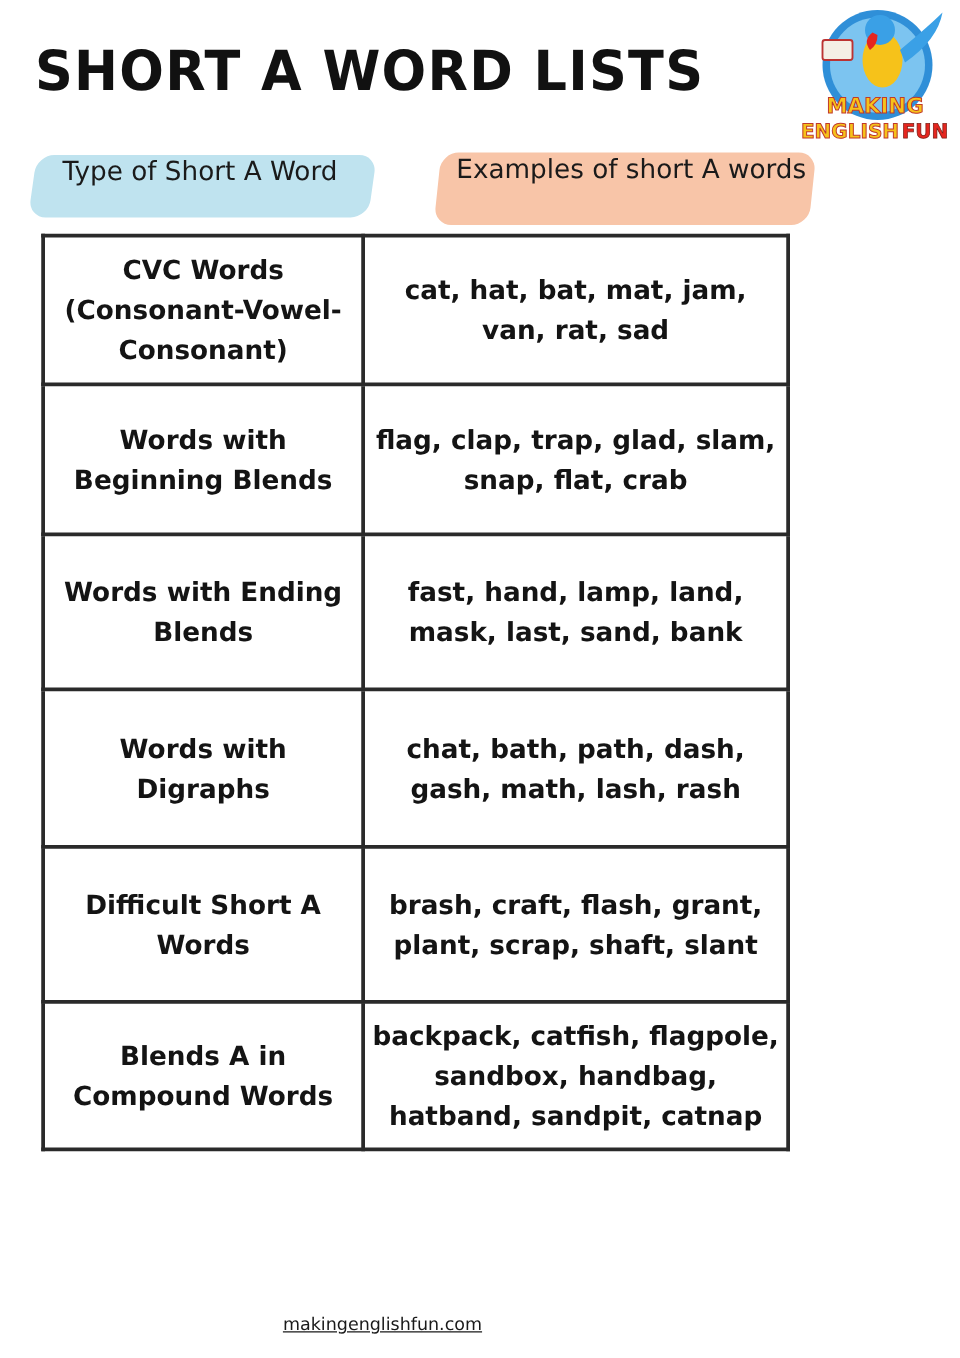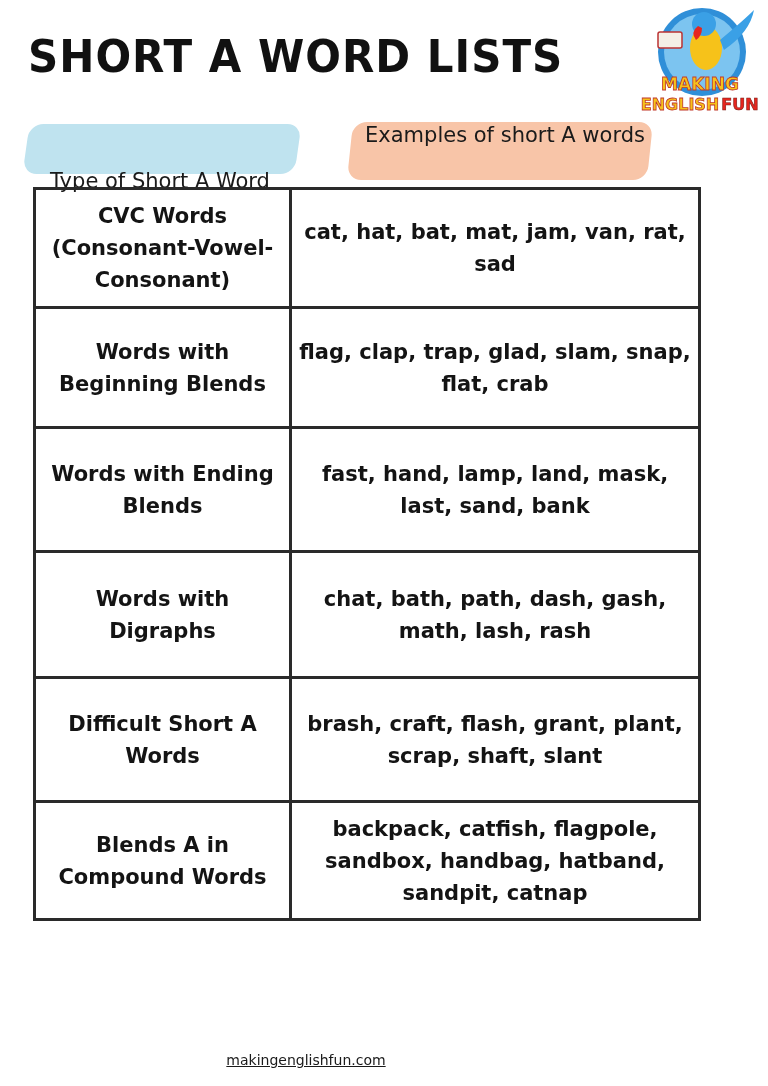--- a/index.html
+++ b/index.html
@@ -3,23 +3,23 @@
   <meta charset="utf-8">
   <style>
     html, body { margin: 0; padding: 0; background: #ffffff; }
     body { width: 768px; height: 1086px; position: relative; overflow: hidden; font-family: "DejaVu Sans", sans-serif; color: #1a1a1a; }
     .title { position: absolute; left: 28px; top: 32px; font-family: "DejaVu Sans", sans-serif; font-weight: 900; font-size: 42px; letter-spacing: 1px; transform: scaleY(1.05); color: #111; text-transform: uppercase; }
     .logo { position: absolute; left: 636px; top: 4px; width: 128px; height: 112px; }
     .hdr { position: absolute; text-align: center; font-family: "DejaVu Sans", sans-serif; font-size: 21px; line-height: 30px; color: #1a1a1a; }
     .hdr-bg { position: absolute; border-radius: 14px; }
     .hdr-left-bg { left: 26px; top: 124px; width: 272px; height: 50px; background: #bfe3ef; transform: skewX(-8deg); }
     .hdr-right-bg { left: 350px; top: 122px; width: 300px; height: 58px; background: #f8c5a8; transform: skewX(-6deg); }
-    .hdr-left { left: 30px; top: 122px; width: 260px; margin-top: 44px; }
+    .hdr-left { left: 30px; top: 122px; width: 260px; }
     .hdr-right { left: 360px; top: 120px; width: 290px; }
-    table.wl { position: absolute; left: 33px; top: 187px; width: 668px; border-collapse: collapse; table-layout: fixed; }
+    table.wl { position: absolute; left: 33px; top: 187px; width: 599px; border-collapse: collapse; table-layout: fixed; }
     table.wl td { border: 3.5px solid #2a2a2a; text-align: center; vertical-align: middle; font-weight: bold; font-size: 21px; line-height: 32px; padding: 0 4px; color: #141414; }
     table.wl td.type { width: 245px; }
     .footer { position: absolute; left: 0; width: 612px; top: 1052px; text-align: center; font-size: 14px; text-decoration: underline; color: #1a1a1a; }
   </style>
 </head>
 <body>
 
 <div class="title">SHORT A WORD LISTS</div>
 
 <svg class="logo" viewBox="0 0 128 112">

